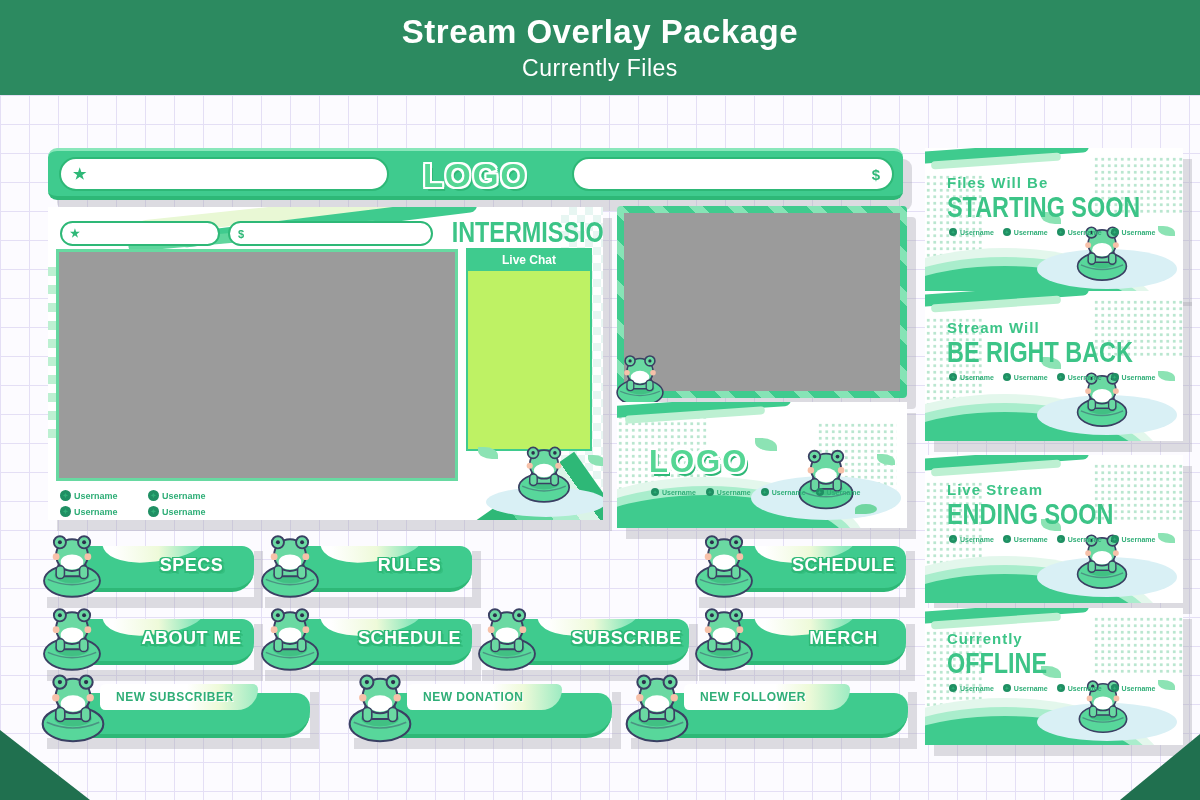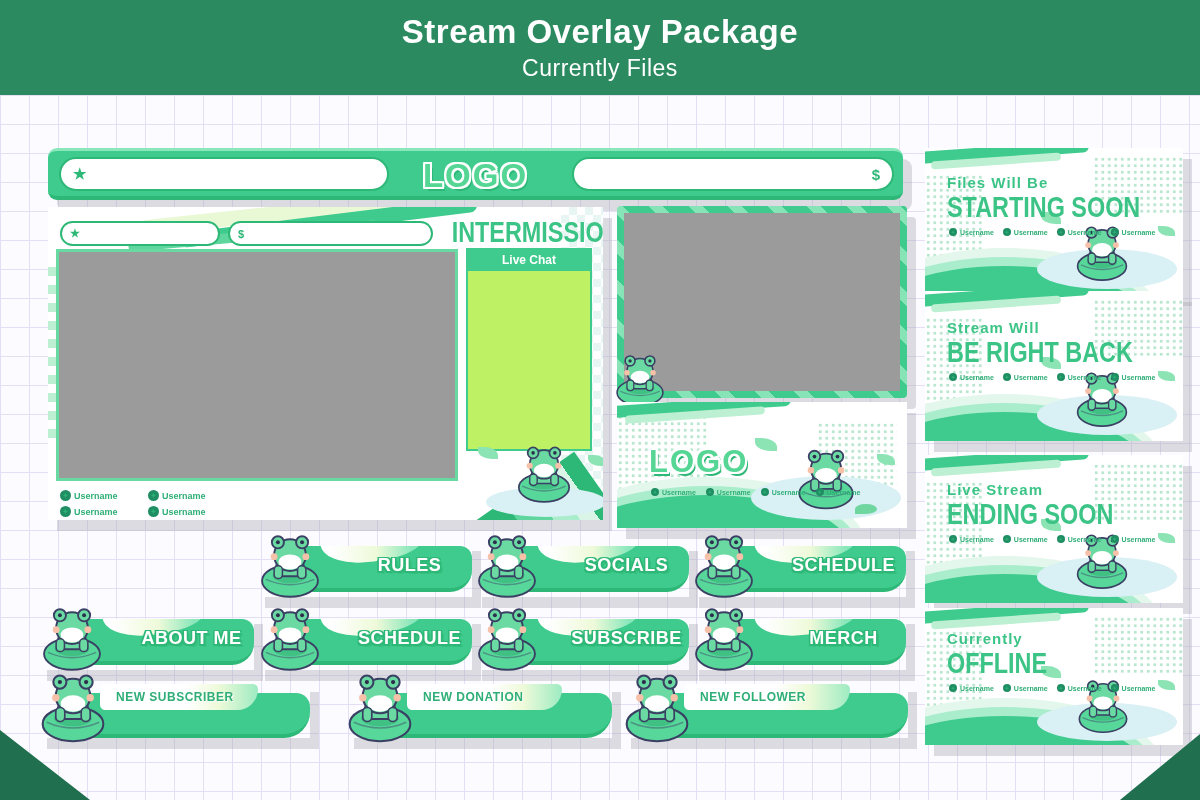--- a/index.html
+++ b/index.html
@@ -382,30 +382,30 @@
             <span class="chip-dot">✦</span>
             <span>Username</span>
           </div>
         <div class="chip chip-sm">
             <span class="chip-dot">✦</span>
             <span>Username</span>
           </div>
       </div>
     </div>
 
+    <div class="abs panelbtn shadow" style="left:38px;  top:445px; width:216px;">
+      <div class="bar"></div>
+      <div class="panel-label">SPECS</div>
+      <svg class="panel-frog frog-svg">
+          <use href="#frog"></use>
+        </svg>
+    </div>
     <div class="abs panelbtn shadow" style="left:256px; top:445px; width:216px;">
       <div class="bar"></div>
       <div class="panel-label">RULES</div>
-      <svg class="panel-frog frog-svg">
-          <use href="#frog"></use>
-        </svg>
-    </div>
-    <div class="abs panelbtn shadow" style="left:473px; top:445px; width:216px;">
-      <div class="bar"></div>
-      <div class="panel-label">SOCIALS</div>
       <svg class="panel-frog frog-svg">
           <use href="#frog"></use>
         </svg>
     </div>
     <div class="abs panelbtn shadow" style="left:690px; top:445px; width:216px;">
       <div class="bar"></div>
       <div class="panel-label">SCHEDULE</div>
       <svg class="panel-frog frog-svg">
           <use href="#frog"></use>
         </svg>

